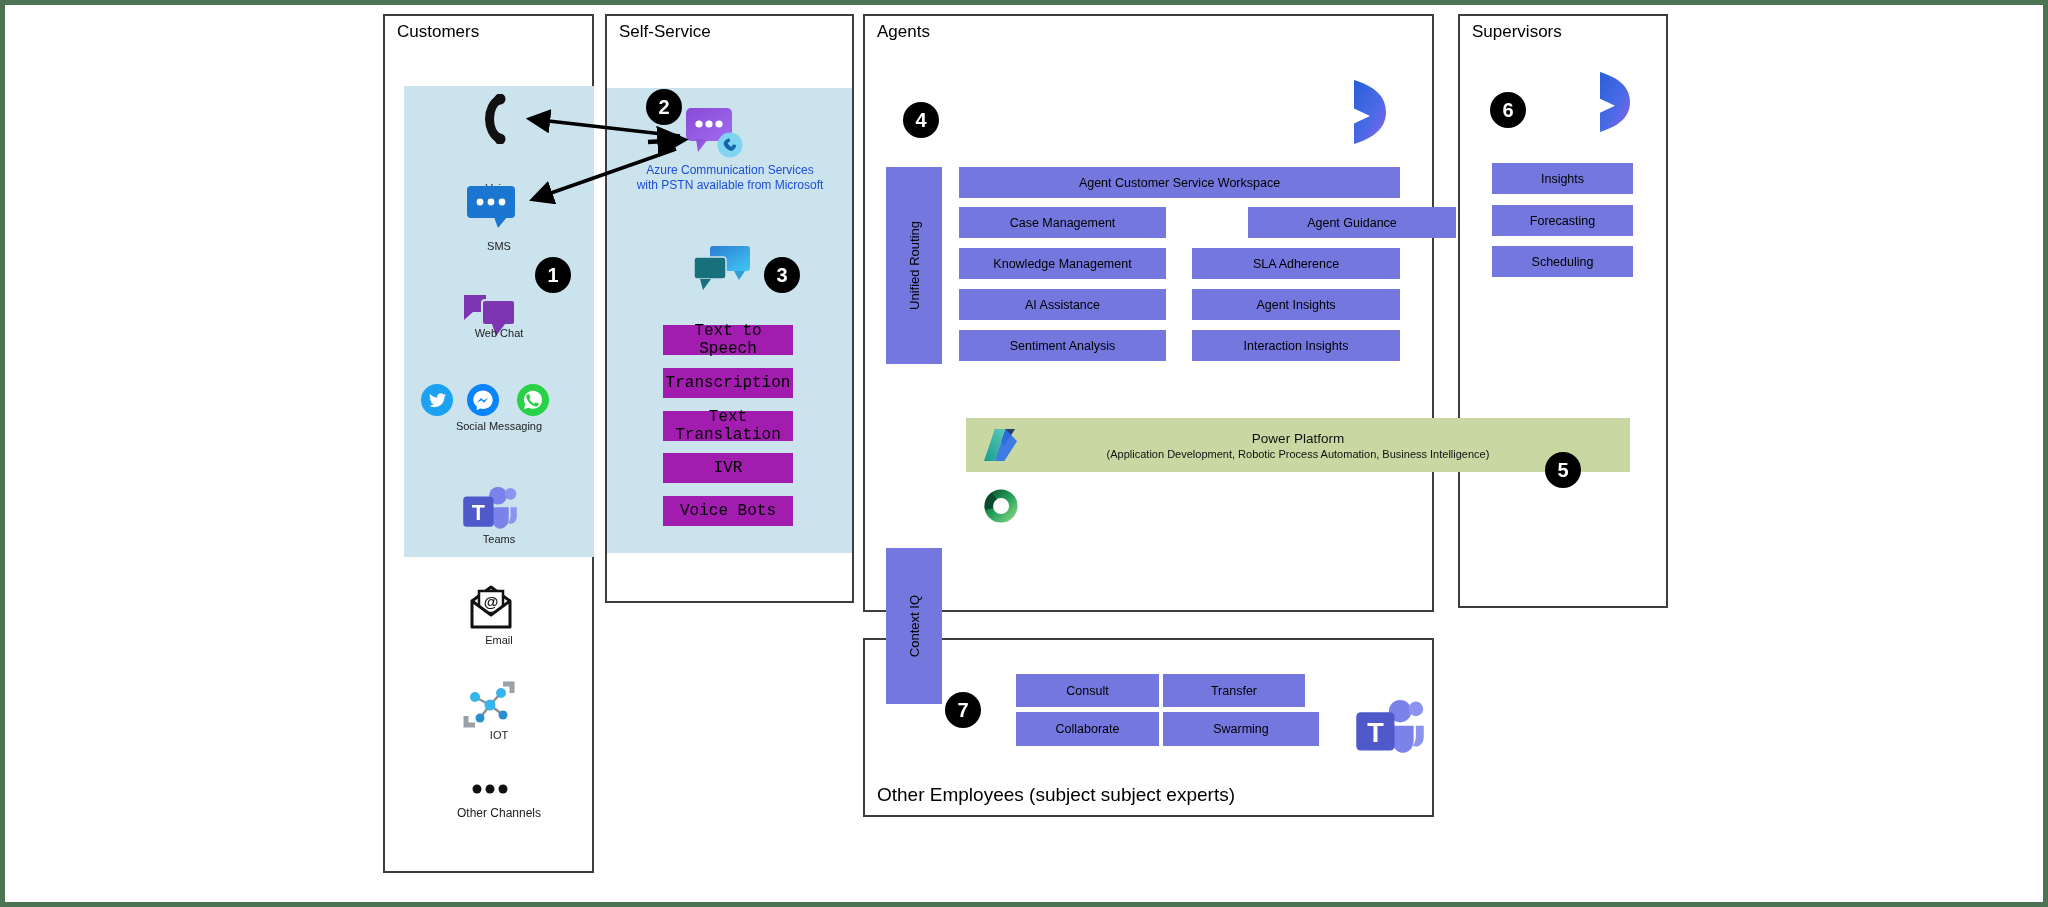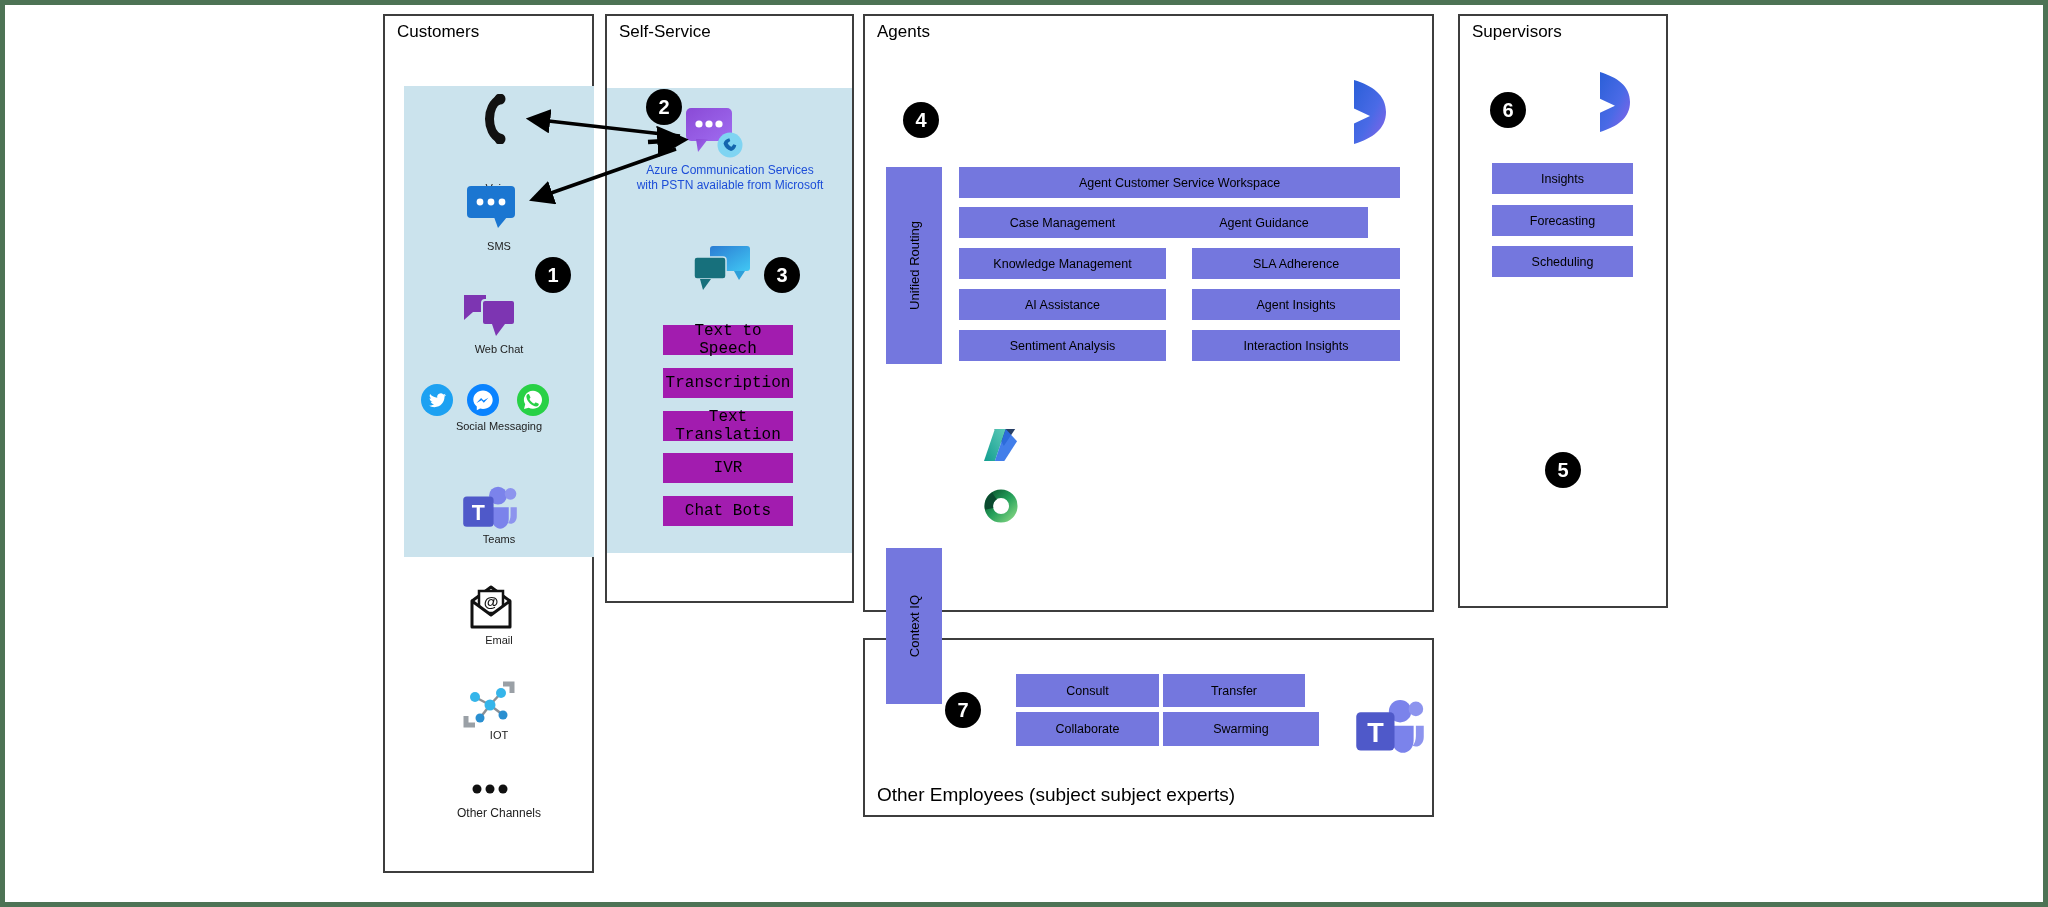--- a/index.html
+++ b/index.html
@@ -83,21 +83,21 @@
   </svg>
   <div class="icon-label" style="left:404px;top:240px;width:190px;">SMS</div>
 
   <div class="badge" style="left:535px;top:257px;">1</div>
 
   <svg class="icon" style="left:462px;top:293px;" width="54" height="46" viewBox="0 0 54 46">
     <path d="M2 2 h22 v17 h-13 l-9 8 z" fill="#7d35b2"></path>
     <rect x="20" y="7" width="33" height="25" rx="3" fill="#7d35b2" stroke="#cbe3ed" stroke-width="2"></rect>
     <polygon points="30,31 43,31 34,43" fill="#7d35b2"></polygon>
   </svg>
-  <div class="icon-label" style="left:404px;top:327px;width:190px;margin-top:16px;">Web Chat</div>
+  <div class="icon-label" style="left:404px;top:327px;width:190px;">Web Chat</div>
 
   <svg class="icon" style="left:421px;top:384px;" width="32" height="32" viewBox="0 0 32 32">
     <circle cx="16" cy="16" r="16" fill="#1da1f2"></circle>
     <path d="M25 11c-.6.3-1.3.5-2 .6.7-.4 1.3-1.1 1.5-1.9-.7.4-1.4.7-2.2.9a3.5 3.5 0 0 0-6 3.2c-2.9-.2-5.5-1.5-7.2-3.7-.9 1.5-.4 3.5 1.1 4.5-.5 0-1.1-.2-1.6-.4 0 1.6 1.2 3 2.8 3.4-.5.2-1.1.2-1.6.1.4 1.4 1.8 2.4 3.2 2.4-1.4 1.1-3.2 1.7-5 1.5 1.6 1 3.5 1.6 5.4 1.6 6.5 0 10.1-5.4 10.1-10.1v-.5c.7-.5 1.3-1.1 1.8-1.8z" fill="#fff"></path>
   </svg>
   <svg class="icon" style="left:467px;top:384px;" width="32" height="32" viewBox="0 0 32 32">
     <circle cx="16" cy="16" r="16" fill="#0a83ff"></circle>
     <path d="M16 6.5c-5.4 0-9.7 4-9.7 9 0 2.8 1.4 5.4 3.5 7v3.8l3.3-1.8c.9.3 1.9.4 2.9.4 5.4 0 9.7-4 9.7-9s-4.3-9.4-9.7-9.4z" fill="#fff"></path>
     <path d="M9.5 18.9l4.6-4.9 2.4 2.4 4.9-2.6-4.6 4.9-2.3-2.4z" fill="#0a83ff"></path>
   </svg>
@@ -172,46 +172,50 @@
     <polygon points="40,25 51,25 45,34" fill="#2e9fd9"></polygon>
     <rect x="0" y="11" width="32" height="22" rx="3" fill="#17707c" stroke="#cbe3ed" stroke-width="1.5"></rect>
     <polygon points="6,33 17,33 9,44" fill="#17707c"></polygon>
   </svg>
   <div class="badge" style="left:764px;top:257px;">3</div>
 
   <div class="sbtn" style="left:663px;top:325px;width:130px;height:30px;">Text to Speech</div>
   <div class="sbtn" style="left:663px;top:368px;width:130px;height:30px;">Transcription</div>
   <div class="sbtn" style="left:663px;top:411px;width:130px;height:30px;">Text Translation</div>
   <div class="sbtn" style="left:663px;top:453px;width:130px;height:30px;">IVR</div>
-  <div class="sbtn" style="left:663px;top:496px;width:130px;height:30px;">Chat Bots</div>
+  <div class="sbtn" style="left:663px;top:496px;width:130px;height:30px;">Voice Bots</div>
 
   <div class="box" style="left:863px;top:14px;width:571px;height:598px;"></div>
   <div class="box-title" style="left:877px;top:22px;">Agents</div>
   <div class="badge" style="left:903px;top:102px;">4</div>
 
   <svg class="icon" style="left:1346px;top:80px;" width="48" height="64" viewBox="0 0 40 56">
     <path d="M6 0 C22 5 34 13 34 28 C34 43 22 51 6 56 L6 38 L20 31.5 L6 25 Z" fill="url(#d365g)"></path>
   </svg>
 
   <div class="vbar" style="left:886px;top:167px;width:56px;height:197px;">
     <span>Unified Routing</span>
   </div>
 
   <div class="pbtn" style="left:959px;top:167px;width:441px;height:31px;">Agent Customer Service Workspace</div>
 
   <div class="pbtn" style="left:959px;top:207px;width:207px;height:31px;">Case Management</div>
   <div class="pbtn" style="left:959px;top:248px;width:207px;height:31px;">Knowledge Management</div>
   <div class="pbtn" style="left:959px;top:289px;width:207px;height:31px;">AI Assistance</div>
   <div class="pbtn" style="left:959px;top:330px;width:207px;height:31px;">Sentiment Analysis</div>
 
-  <div class="pbtn" style="left:1160px;top:207px;width:208px;height:31px;">Agent Guidance</div>
+  <div class="pbtn" style="left:1248px;top:207px;width:208px;height:31px;">Agent Guidance</div>
   <div class="pbtn" style="left:1192px;top:248px;width:208px;height:31px;">SLA Adherence</div>
   <div class="pbtn" style="left:1192px;top:289px;width:208px;height:31px;">Agent Insights</div>
   <div class="pbtn" style="left:1192px;top:330px;width:208px;height:31px;">Interaction Insights</div>
 
+  <div class="greenbar" style="left:966px;top:418px;width:664px;height:54px;">
+    <div class="gb-title">Power Platform</div>
+    <div class="gb-sub">(Application Development, Robotic Process Automation, Business Intelligence)</div>
+  </div>
   <svg class="icon" style="left:984px;top:426px;z-index:6;" width="34" height="38" viewBox="0 0 36 38">
     <polygon points="11,2 33,2 21,20" fill="#263f66"></polygon>
     <polygon points="0,36 11.5,2 23,2 11.5,36" fill="url(#ppg)"></polygon>
     <polygon points="11.5,36 23,2 35,15 21.5,36" fill="#2e70e8" opacity="0.9"></polygon>
   </svg>
 
   <svg class="icon" style="left:984px;top:489px;z-index:6;" width="34" height="34" viewBox="0 0 36 36">
     <circle cx="18" cy="18" r="13" fill="none" stroke="url(#dvg)" stroke-width="9"></circle>
     <path d="M5.5 21 A 13 13 0 0 1 11 7.5" stroke="#0a4a2f" stroke-width="9" fill="none"></path>
   </svg>

